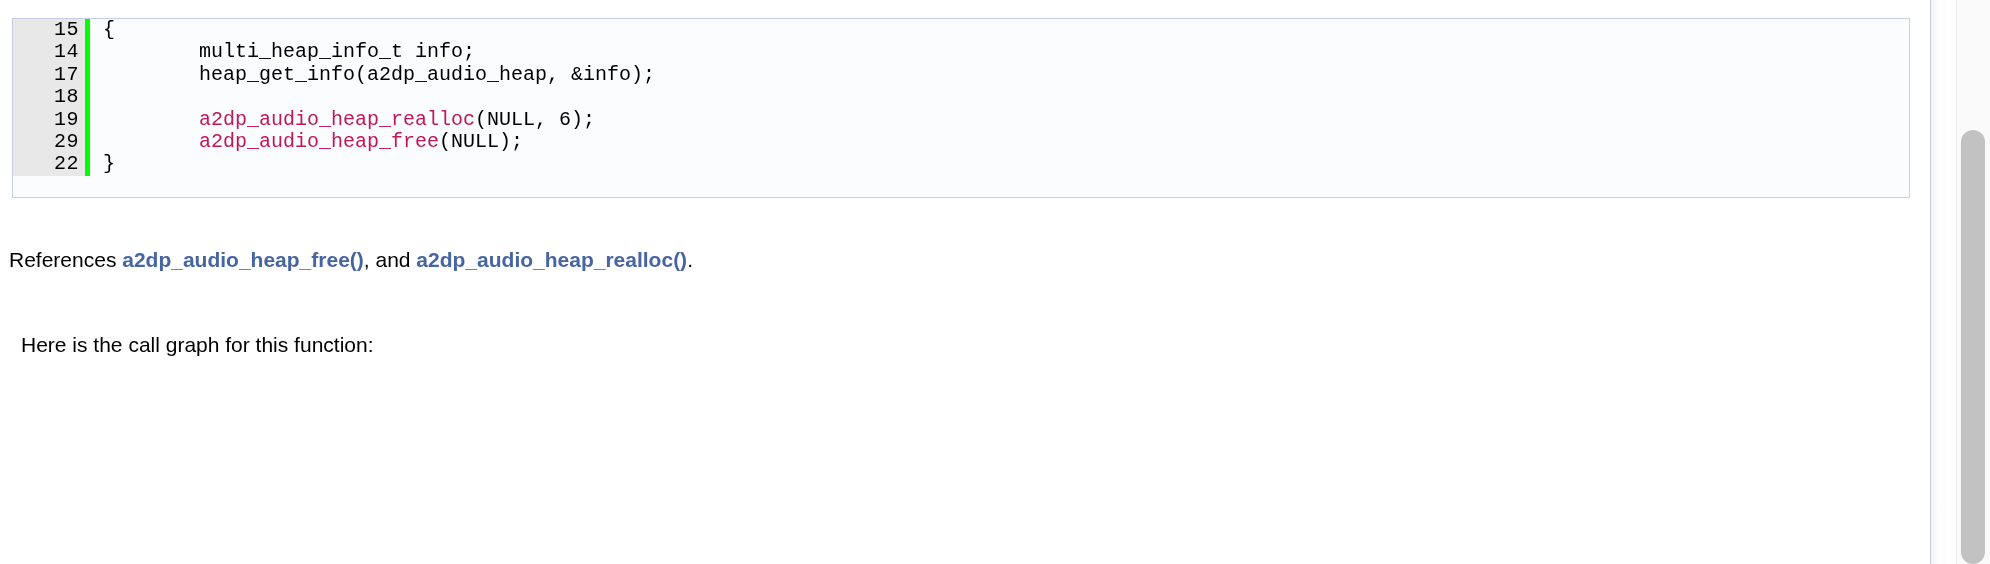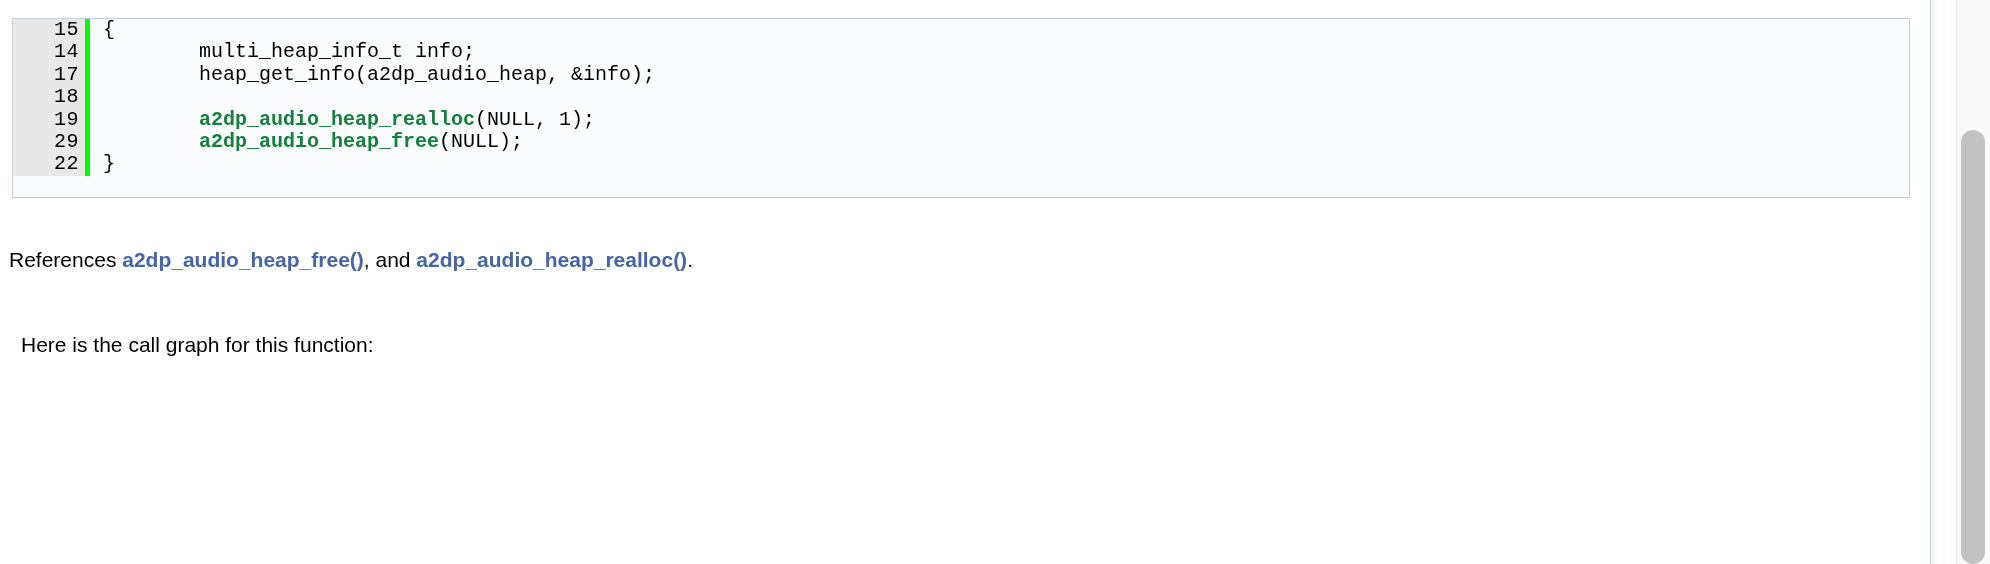--- a/index.html
+++ b/index.html
@@ -67,23 +67,22 @@
     background: #00ff00;
     align-self: stretch;
   }
   .codetext {
     flex: 1 1 auto;
     padding-left: 13px;
     color: #000000;
     box-sizing: border-box;
   }
   .codetext a.code {
-    color: #15803d;
+    color: #be185d;
     text-decoration: none;
-    font-weight: bold;
   }
 
   
   p.para {
     position: absolute;
     margin: 0;
     font-family: "Liberation Sans", sans-serif;
     font-size: 21px;
     color: #000000;
     white-space: nowrap;
@@ -143,21 +142,21 @@
 
 <div id="page">
 
   <div id="content">
 
     <div class="fragment" id="fragment">
         <div class="codeline"><span class="lineno">15</span><span class="greenbar"></span><span class="codetext"><span>{</span></span></div>
         <div class="codeline"><span class="lineno">14</span><span class="greenbar"></span><span class="codetext"><span>        multi_heap_info_t info;</span></span></div>
         <div class="codeline"><span class="lineno">17</span><span class="greenbar"></span><span class="codetext"><span>        heap_get_info(a2dp_audio_heap, &amp;info);</span></span></div>
         <div class="codeline"><span class="lineno">18</span><span class="greenbar"></span><span class="codetext"><span></span></span></div>
-        <div class="codeline"><span class="lineno">19</span><span class="greenbar"></span><span class="codetext"><span>        </span><a class="code" href="#">a2dp_audio_heap_realloc</a><span>(NULL, 1);</span></span></div>
+        <div class="codeline"><span class="lineno">19</span><span class="greenbar"></span><span class="codetext"><span>        </span><a class="code" href="#">a2dp_audio_heap_realloc</a><span>(NULL, 6);</span></span></div>
         <div class="codeline"><span class="lineno">29</span><span class="greenbar"></span><span class="codetext"><span>        </span><a class="code" href="#">a2dp_audio_heap_free</a><span>(NULL);</span></span></div>
         <div class="codeline"><span class="lineno">22</span><span class="greenbar"></span><span class="codetext"><span>}</span></span></div>
       </div>
 
     <p class="para" id="refs-para"><span>References </span><a class="eldoc">a2dp_audio_heap_free()</a><span>, and </span><a class="eldoc">a2dp_audio_heap_realloc()</a><span>.</span></p>
 
     <p class="para" id="callgraph-para">Here is the call graph for this function:</p>
 
     <div id="callgraph">
         <svg width="1930" height="196" viewBox="0 0 1930 196">

